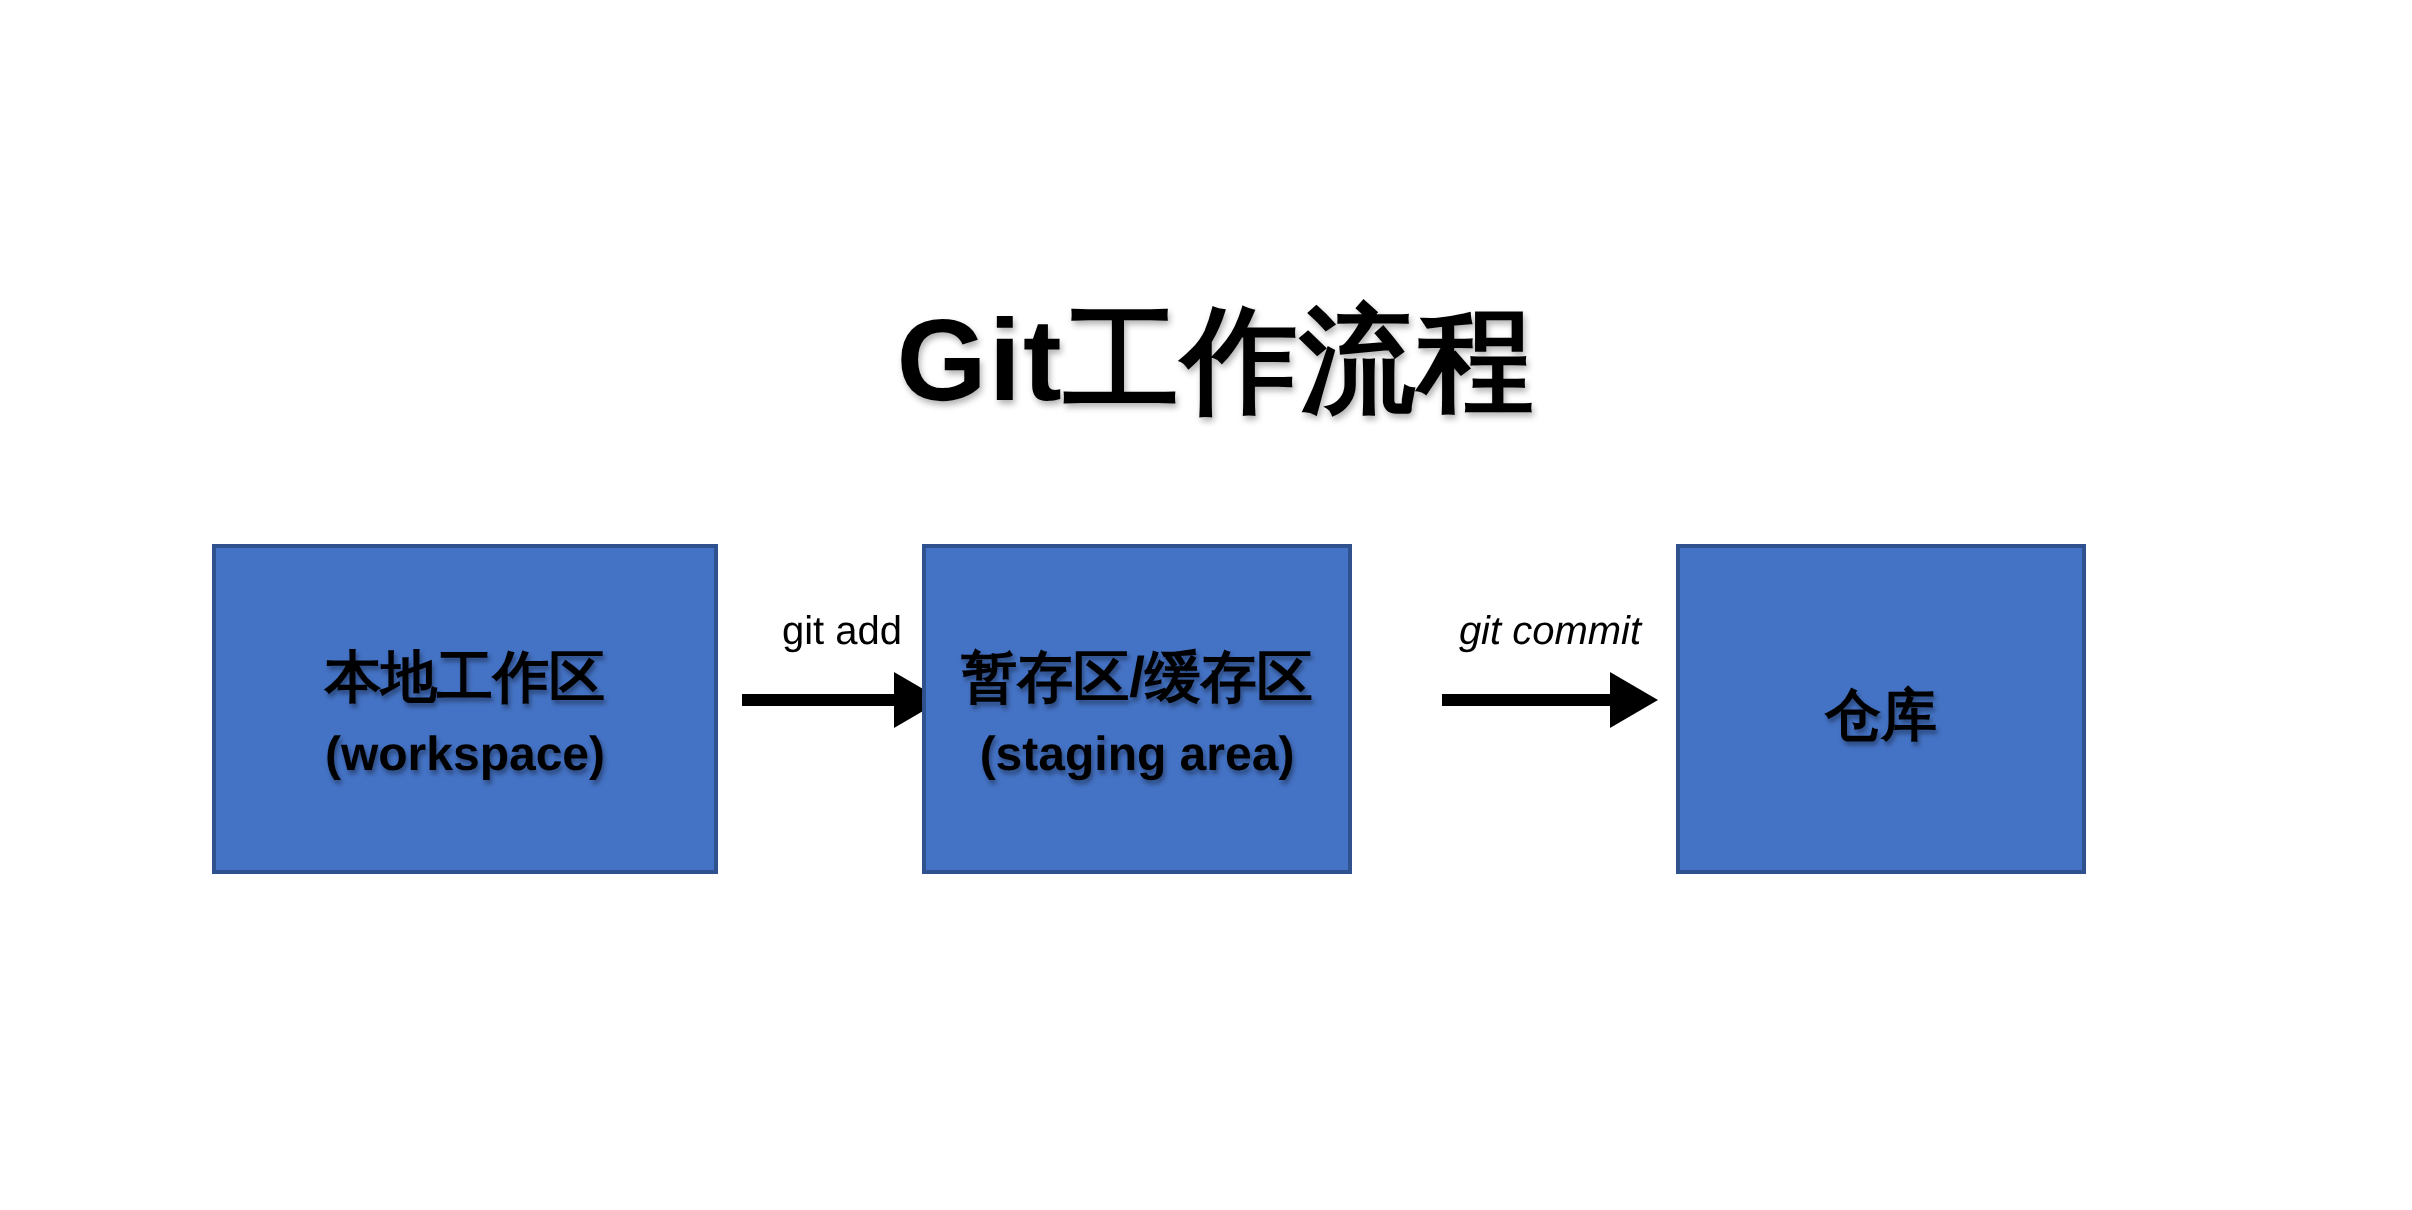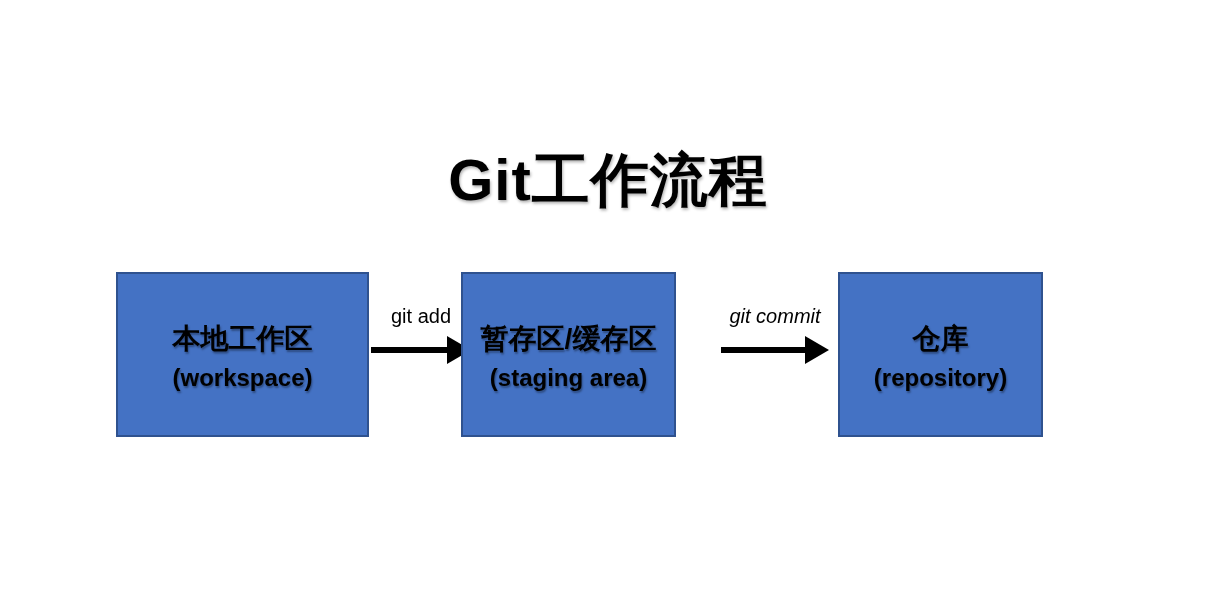--- a/index.html
+++ b/index.html
@@ -52,21 +52,21 @@
     font-weight: 700;
     line-height: 40px;
     white-space: nowrap;
   }
   .node .label-en {
     font-size: 24px;
     font-weight: 700;
     line-height: 38px;
     white-space: nowrap;
   }
-  #node-workspace  { left: 106px; width: 253px; margin-left: 10px; }
+  #node-workspace  { left: 106px; width: 253px; }
   #node-staging    { left: 461px; width: 215px; }
   #node-repository { left: 838px; width: 205px; }
 
   .arrow-group {
     position: absolute;
     top: 303px;
     display: flex;
     flex-direction: column;
     align-items: center;
   }
@@ -126,16 +126,15 @@
   <div class="arrow-group" id="arrow-git-commit">
     <div class="arrow-label">git commit</div>
     <div class="arrow">
       <div class="shaft"></div>
       <div class="head"></div>
     </div>
   </div>
 
   <div class="node" id="node-repository">
     <div class="label-zh">仓库</div>
-    <div class="label-en">(repository)</div>
   </div>
 
 </div>
 
 </body></html>

